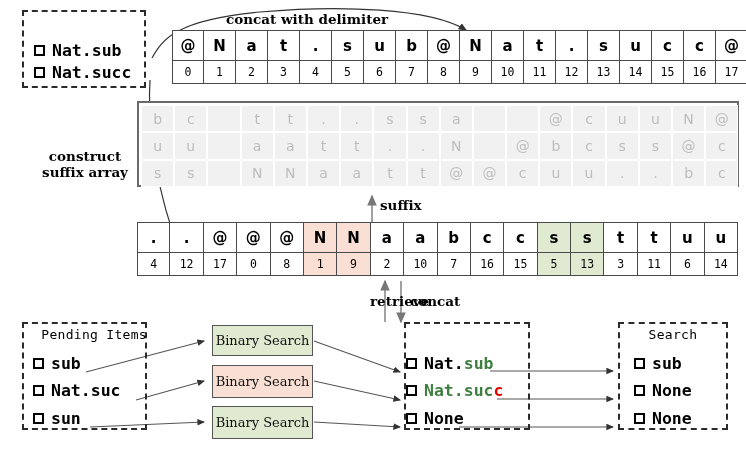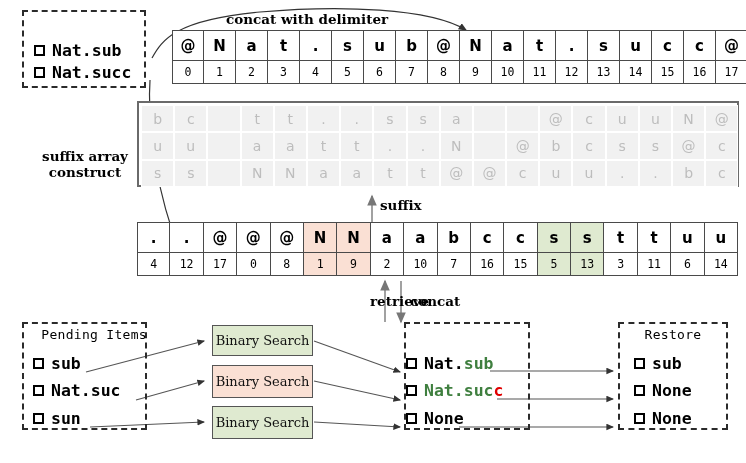--- a/index.html
+++ b/index.html
@@ -267,22 +267,22 @@
         </div>
         <div class="gcol">
           <div class="gcell" style="width: 33.2px; height: 27.3px;">@</div>
           <div class="gcell" style="width: 33.2px; height: 27.3px;">c</div>
           <div class="gcell" style="width: 33.2px; height: 27.3px;">c</div>
         </div>
       </div>
   </div>
 
   <div class="lbl2" style="left:30px;top:148px;width:110px;">
+    <div>construct</div>
     <div>suffix array</div>
-    <div>construct</div>
   </div>
 
   <div class="lbl" style="left:380px;top:197px;">suffix</div>
 
   <div class="tbl" id="sa-table" style="left:137px;top:222px;">
       <div class="col">
         <div class="cell ch" style="width: 33.4px; height: 31px; background: rgb(255, 255, 255);">.</div>
         <div class="cell ix" style="width: 33.4px; height: 23px; background: rgb(255, 255, 255);">4</div>
       </div>
       <div class="col">
@@ -391,21 +391,21 @@
   <div class="chk-row" style="left:406px;top:381px;">
     <span class="chk"></span>
     <span class="rr"><span class="g">Nat.suc</span><span class="r">c</span></span>
   </div>
   <div class="chk-row" style="left:406px;top:409px;">
     <span class="chk"></span>
     <span class="rr"><span>None</span></span>
   </div>
 
   <div class="dbox" style="left:618px;top:322px;width:110px;height:108px;"></div>
-  <div class="dbox-title" style="left:618px;top:327px;width:110px;">Restore</div>
+  <div class="dbox-title" style="left:618px;top:327px;width:110px;">Search</div>
   <div class="chk-row" style="left:634px;top:354px;">
     <span class="chk"></span>
     <span>sub</span>
   </div>
   <div class="chk-row" style="left:634px;top:381px;">
     <span class="chk"></span>
     <span>None</span>
   </div>
   <div class="chk-row" style="left:634px;top:409px;">
     <span class="chk"></span>

